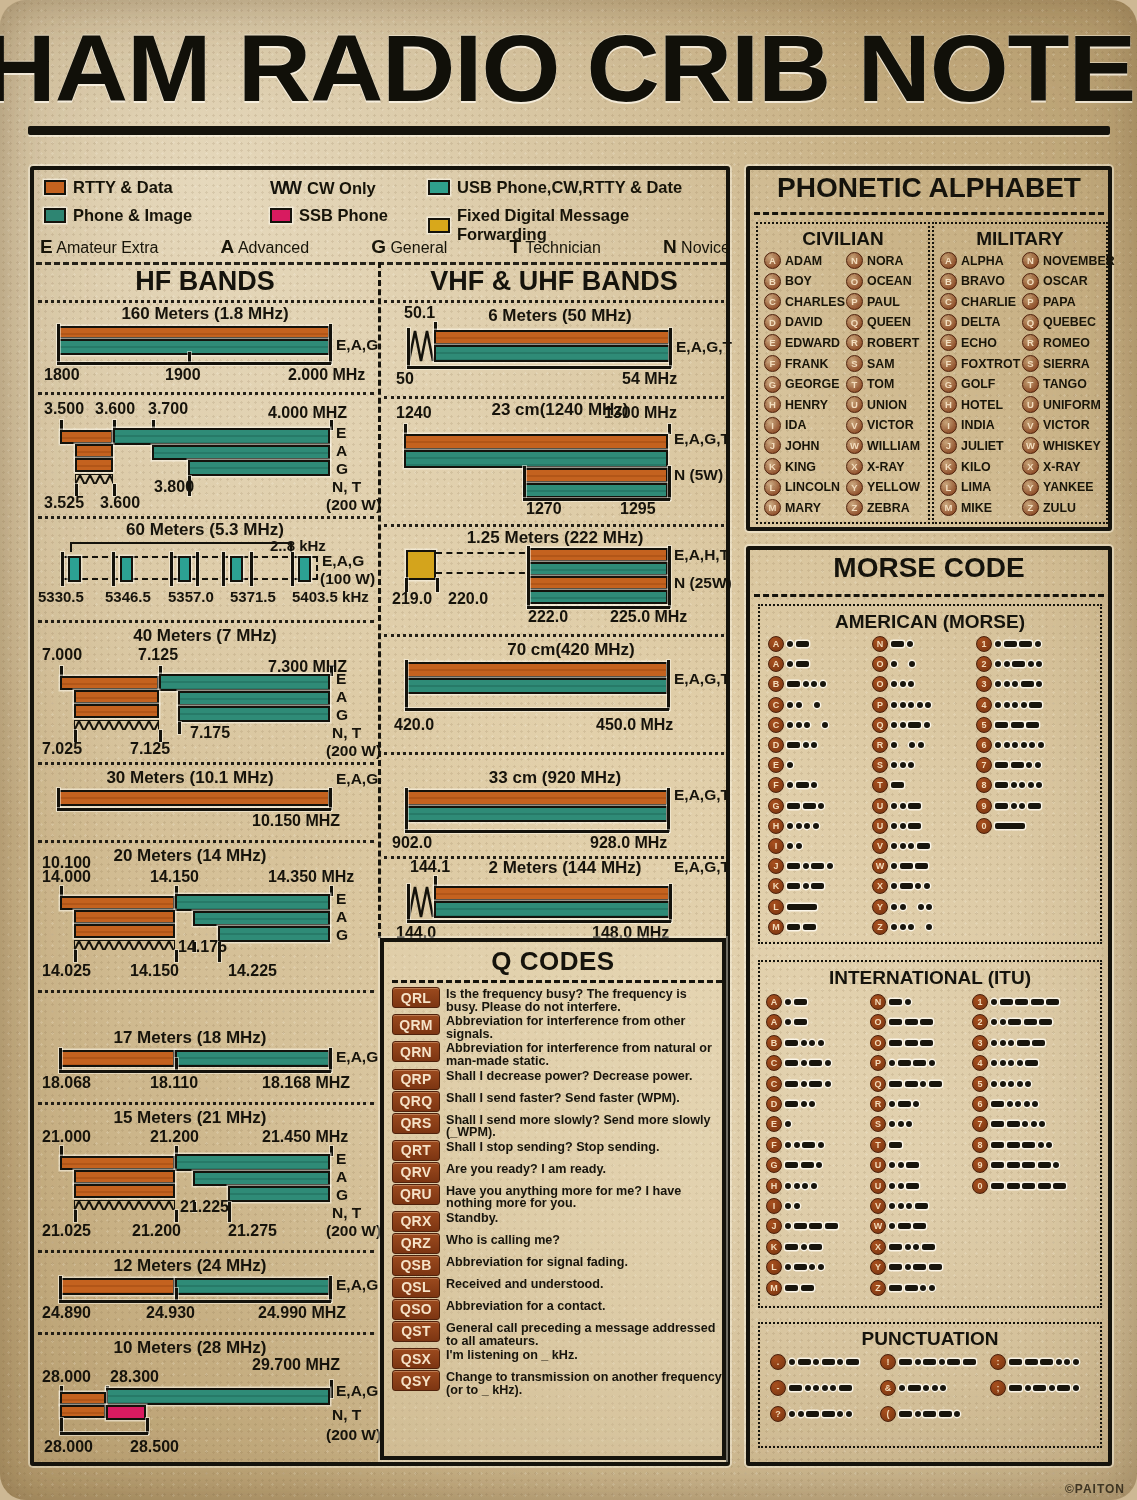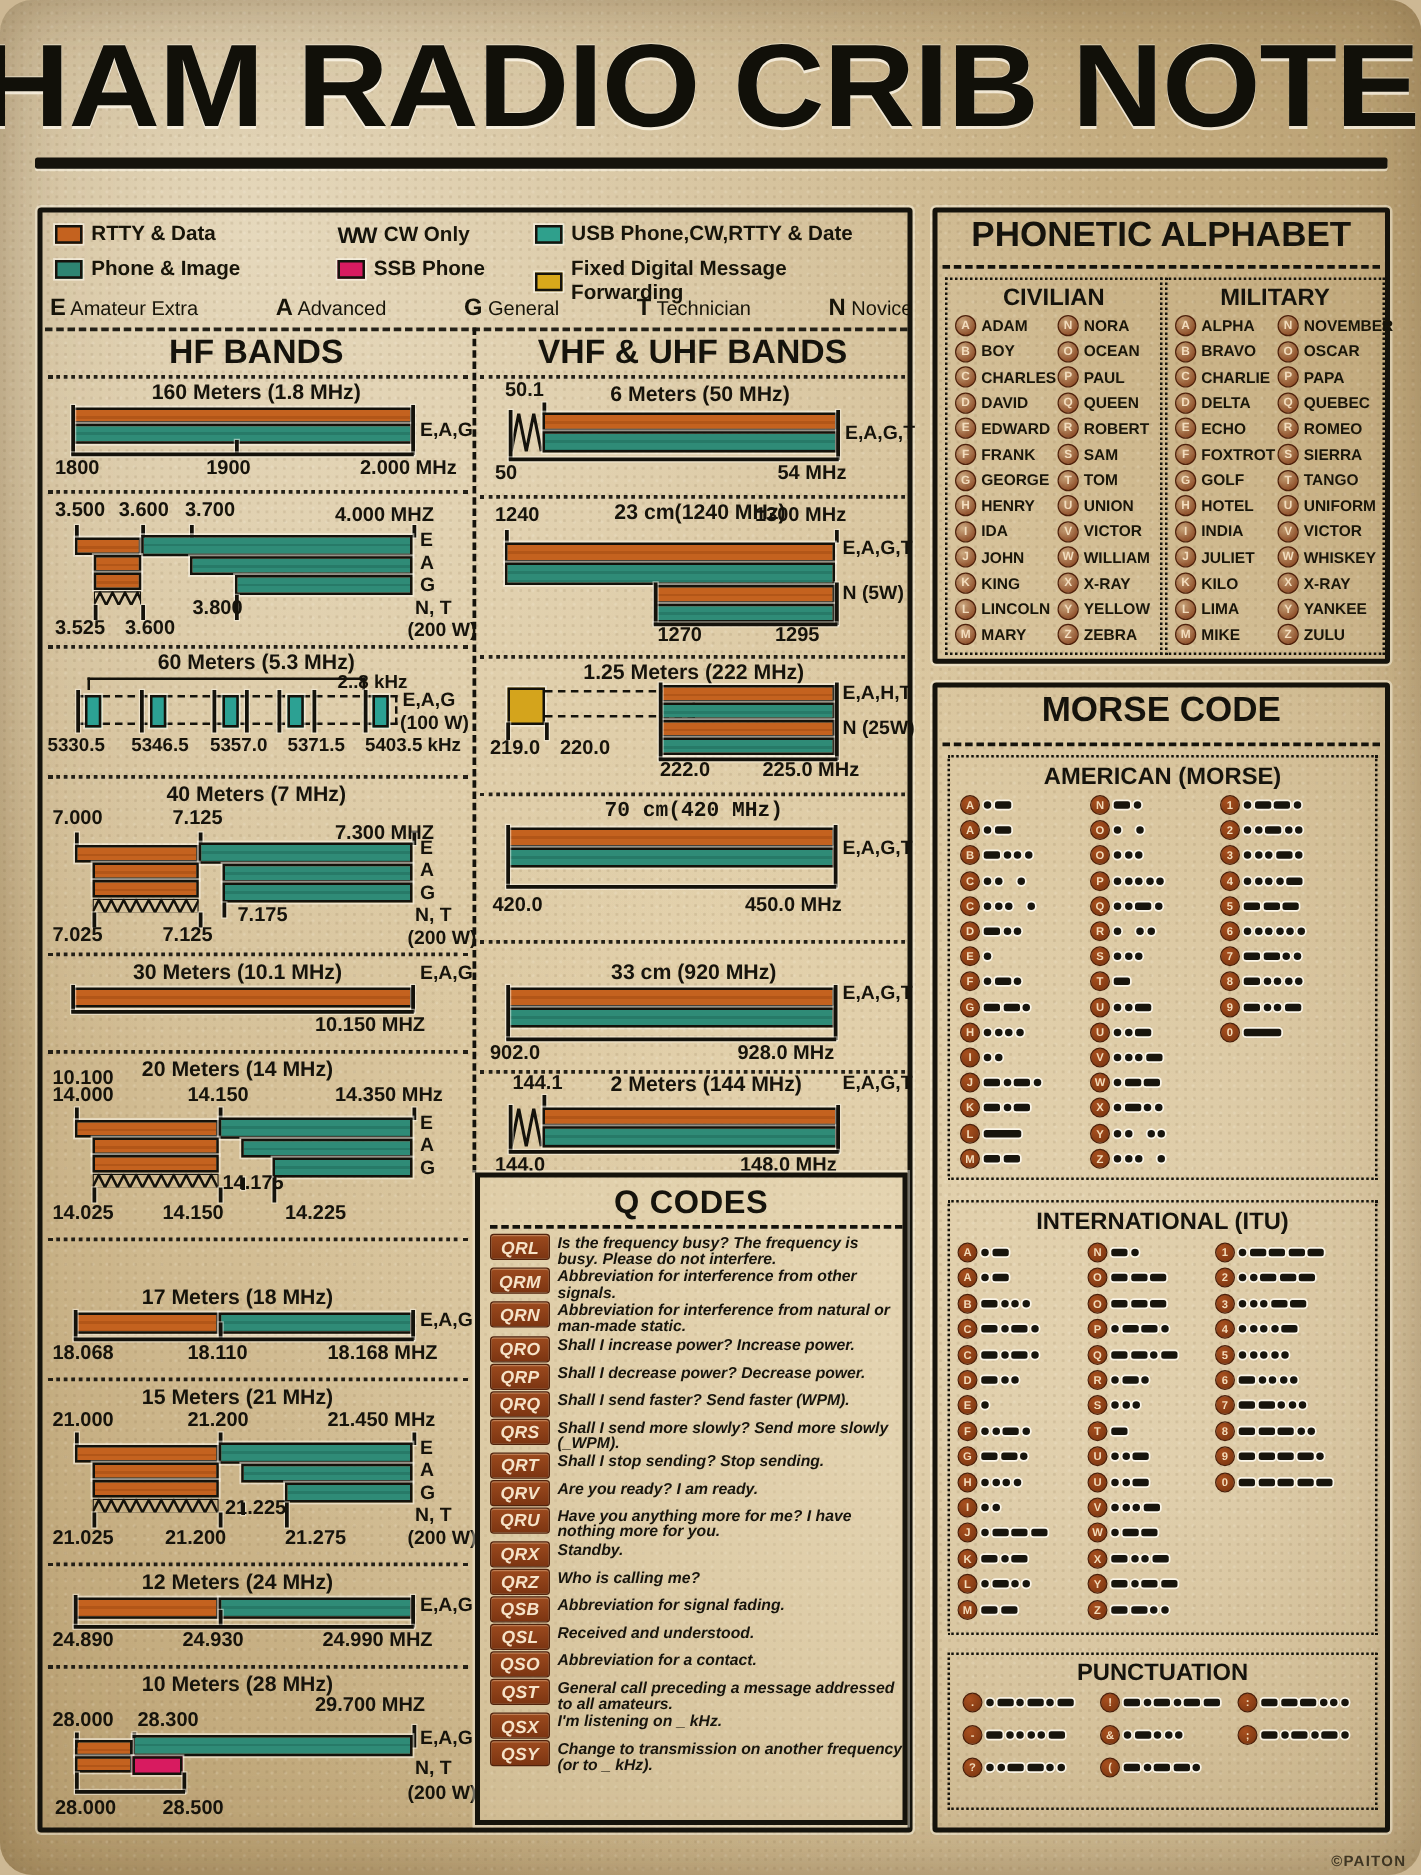--- a/index.html
+++ b/index.html
@@ -97,21 +97,21 @@
   .hline{position:absolute;height:2.5px;background:#14120b;box-shadow:0 0 0 1px rgba(255,252,240,.5);}
   .zig{position:absolute;overflow:hidden;}
   .dashbox{position:absolute;border:2.5px dashed #14120b;box-sizing:border-box;}
   .brk{position:absolute;border-top:2.5px solid #14120b;border-left:2.5px solid #14120b;border-right:2.5px solid #14120b;box-sizing:border-box;}
 
   
   .qcodes{position:absolute;left:380px;top:938px;width:346px;height:522px;
      border:4px solid #15130c;box-sizing:border-box;background:rgba(236,221,188,.30);
      box-shadow:0 0 0 2px rgba(255,250,235,.4);}
   .qcHead{position:absolute;left:0;top:4px;width:100%;text-align:center;font-size:26px;font-weight:bold;color:#15130c;letter-spacing:.5px;}
-  .qcInner{position:absolute;left:8px;top:38px;width:330px;height:476px;border-top:3px dashed #15130c;box-sizing:border-box;padding-top:4px;font-style:italic;}
+  .qcInner{position:absolute;left:8px;top:38px;width:330px;height:476px;border-top:3px dashed #15130c;box-sizing:border-box;padding-top:4px;}
   .qrow{display:flex;align-items:flex-start;gap:6px;margin-bottom:1px;}
   .qtag{flex:0 0 46px;height:19px;background:linear-gradient(180deg,#9c4a1e,#7c3512);
         border:1.5px solid #50220c;border-radius:3px;color:#f6e3c8;font-weight:bold;font-size:14px;
         display:flex;align-items:center;justify-content:center;letter-spacing:.3px;box-shadow:inset 0 1px 0 rgba(255,220,180,.35);}
   .qtxt{flex:1;font-size:12.6px;line-height:12.6px;color:#17140c;padding-top:1px;font-weight:600;}
 
   
   .phHead{position:absolute;left:750px;top:172px;width:358px;text-align:center;font-size:28px;font-weight:bold;color:#15130c;}
   .phDash{position:absolute;left:754px;top:212px;width:350px;border-top:3px dashed #15130c;}
   .phCol{position:absolute;border:2.5px dotted #15130c;box-sizing:border-box;}
@@ -497,21 +497,21 @@
       <div class="cls" style="left:674px;top:546px;">E,A,H,T</div>
       <div class="cls" style="left:674px;top:574px;">N (25W)</div>
       <div class="lbl" style="left:392px;top:590px;">219.0</div>
       <div class="lbl" style="left:448px;top:590px;">220.0</div>
       <div class="lbl" style="left:528px;top:608px;">222.0</div>
       <div class="lbl" style="left:610px;top:608px;">225.0 MHz</div>
     </div>
     <div class="dotsep" style="left:384px;top:634px;width:340px;"></div>
 
     <div class="band">
-      <div class="bt" style="left:420px;top:640px;width:270px;font-family:Liberation Mono, monospace;">70 cm(420 MHz)</div>
+      <div class="bt" style="left:436px;top:640px;width:270px;">70 cm(420 MHz)</div>
       <div class="bar o" style="left:406px;top:662px;width:262px;height:16px;"></div>
       <div class="bar g" style="left:406px;top:678px;width:262px;height:16px;"></div>
       <div class="tick" style="left:405px;top:660px;height:50px;"></div>
       <div class="tick" style="left:667px;top:660px;height:50px;"></div>
       <div class="hline" style="left:405px;top:708px;width:264px;"></div>
       <div class="cls" style="left:674px;top:670px;">E,A,G,T</div>
       <div class="lbl" style="left:394px;top:716px;">420.0</div>
       <div class="lbl" style="left:596px;top:716px;">450.0 MHz</div>
     </div>
     <div class="dotsep" style="left:384px;top:752px;width:340px;"></div>
@@ -555,24 +555,20 @@
             <div class="qtag">QRL</div>
             <div class="qtxt">Is the frequency busy? The frequency is busy. Please do not interfere.</div>
           </div>
           <div class="qrow">
             <div class="qtag">QRM</div>
             <div class="qtxt">Abbreviation for interference from other signals.</div>
           </div>
           <div class="qrow">
             <div class="qtag">QRN</div>
             <div class="qtxt">Abbreviation for interference from natural or man-made static.</div>
-          </div>
-          <div class="qrow">
-            <div class="qtag">QRO</div>
-            <div class="qtxt">Shall I increase power? Increase power.</div>
           </div>
           <div class="qrow">
             <div class="qtag">QRP</div>
             <div class="qtxt">Shall I decrease power? Decrease power.</div>
           </div>
           <div class="qrow">
             <div class="qtag">QRQ</div>
             <div class="qtxt">Shall I send faster? Send faster (WPM).</div>
           </div>
           <div class="qrow">

